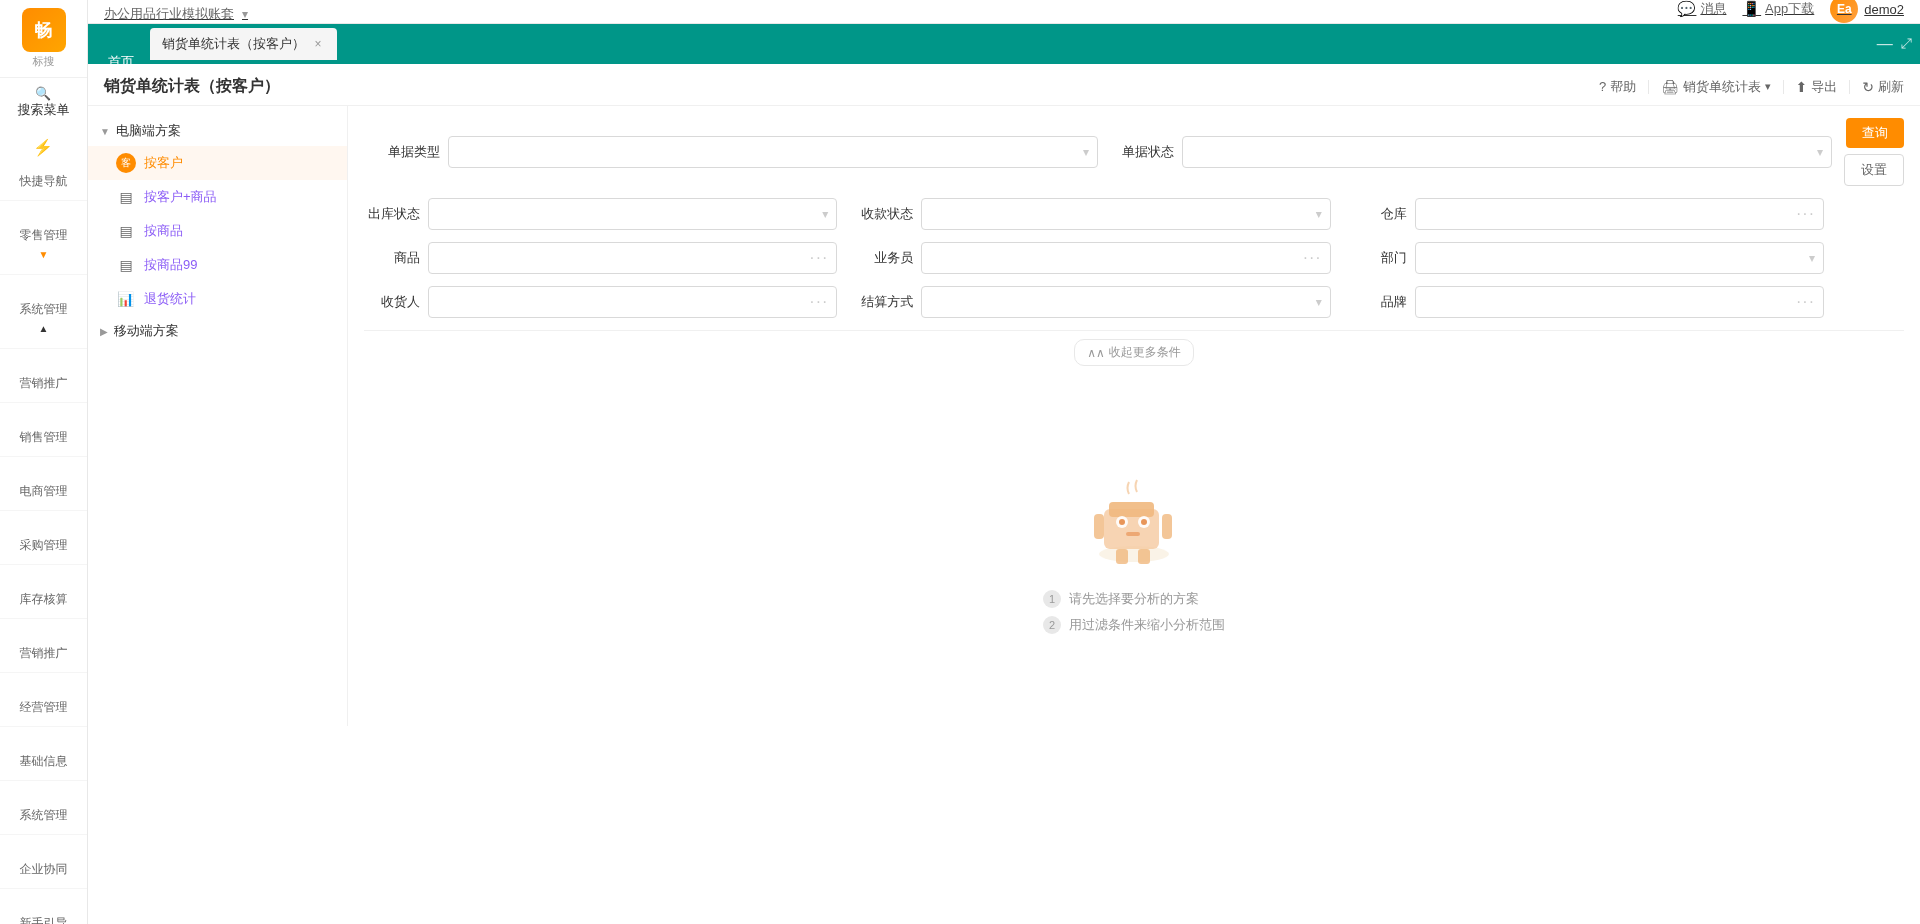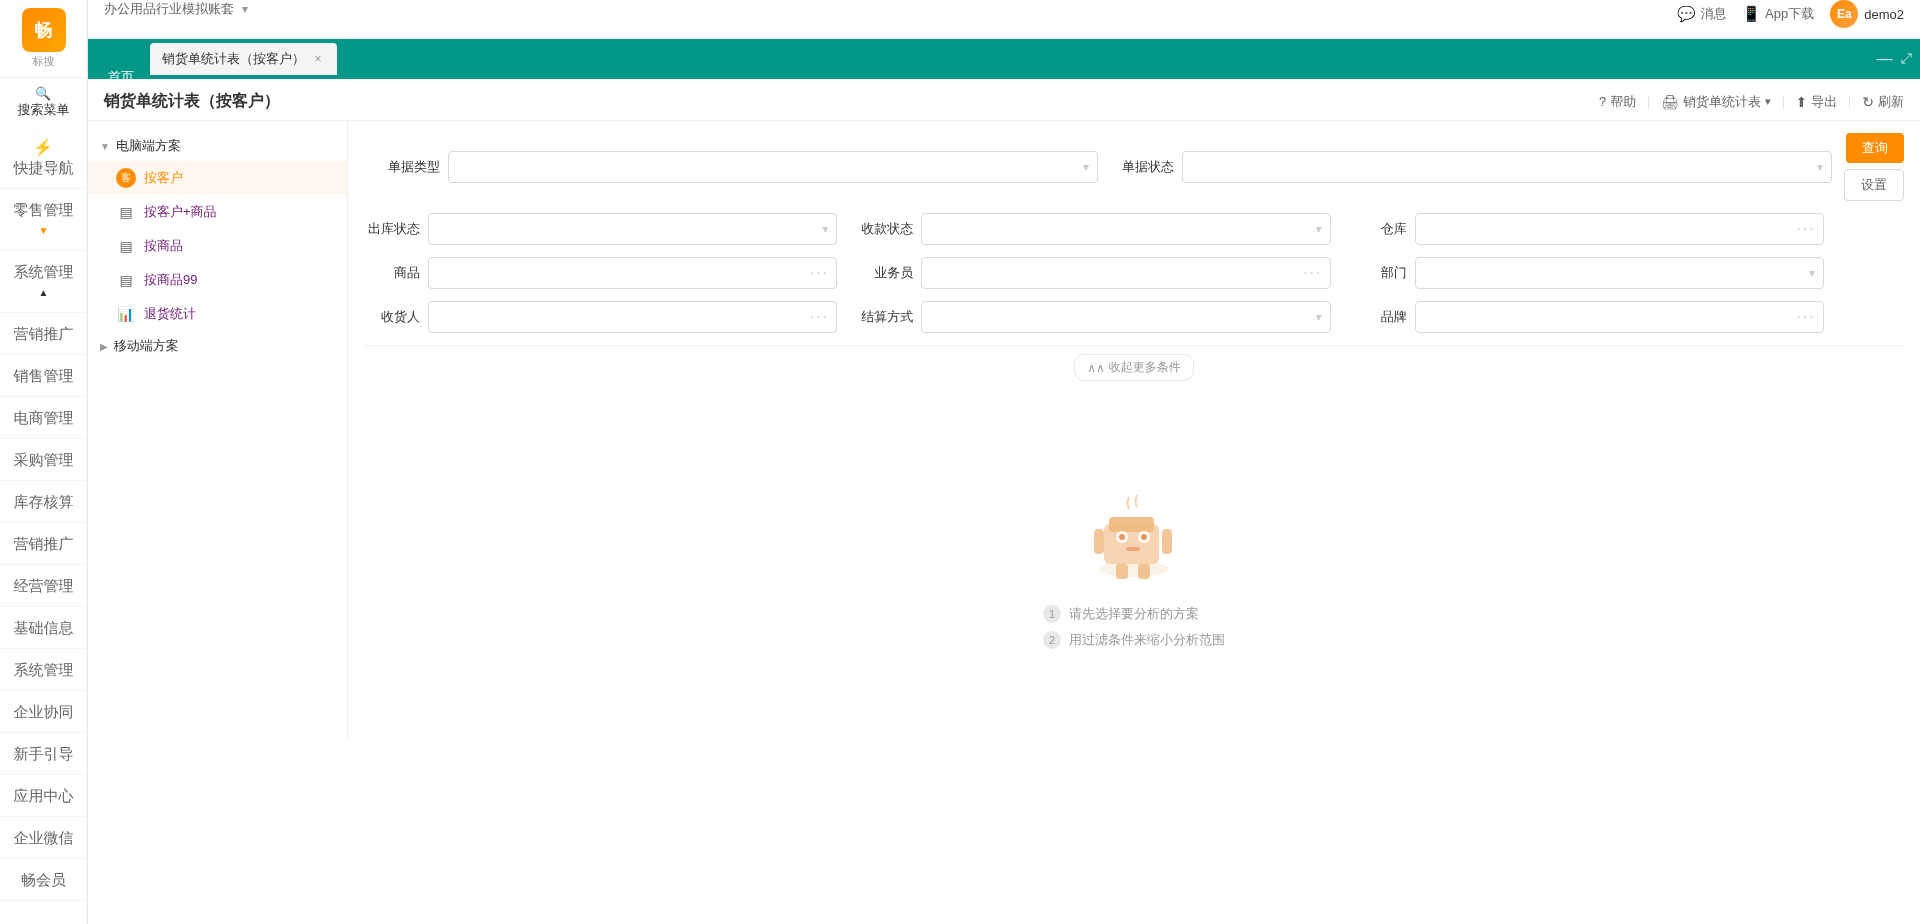--- a/index.html
+++ b/index.html
@@ -5,28 +5,28 @@
     * { box-sizing: border-box; margin: 0; padding: 0; }
     body { font-family: 'Microsoft YaHei', Arial, sans-serif; font-size: 13px; background: #f5f5f5; color: #333; height: 924px; overflow: hidden; display: flex; }
 
     
     .sidebar { width: 88px; background: #fff; border-right: 1px solid #e8e8e8; display: flex; flex-direction: column; align-items: center; height: 924px; overflow-y: auto; flex-shrink: 0; }
     .sidebar-logo { width: 100%; padding: 8px 4px; display: flex; flex-direction: column; align-items: center; border-bottom: 1px solid #f0f0f0; }
     .logo-icon { width: 44px; height: 44px; background: linear-gradient(135deg, #ff8c00, #ffa500); border-radius: 8px; display: flex; align-items: center; justify-content: center; color: white; font-size: 18px; font-weight: bold; }
     .logo-text { font-size: 11px; color: #999; margin-top: 2px; text-align: center; }
     .sidebar-menu-item { width: 100%; padding: 10px 4px; display: flex; flex-direction: column; align-items: center; cursor: pointer; border-bottom: 1px solid #f5f5f5; }
     .sidebar-menu-item .menu-icon { width: 20px; height: 20px; display: flex; align-items: center; justify-content: center; color: #ff8c00; font-size: 16px; }
-    .sidebar-menu-item .menu-label { font-size: 15px; color: #666; margin-top: 2px; white-space: nowrap; }
+    .sidebar-menu-item .menu-label { font-size: 12px; color: #666; margin-top: 16px; white-space: nowrap; }
     .sidebar-search { padding: 8px 4px; width: 100%; display: flex; flex-direction: column; align-items: center; cursor: pointer; }
 
     
     .main { flex: 1; display: flex; flex-direction: column; height: 924px; overflow: hidden; }
 
     
-    .top-header { height: 39px; background: #fff; border-bottom: 1px solid #e8e8e8; display: flex; align-items: flex-start; justify-content: space-between; padding: 0 16px; flex-shrink: 0; }
+    .top-header { height: 24px; background: #fff; border-bottom: 1px solid #e8e8e8; display: flex; align-items: flex-end; justify-content: space-between; padding: 0 16px; flex-shrink: 0; text-decoration: underline; }
     .header-left { display: flex; align-items: center; gap: 8px; }
     .header-title { font-size: 13px; color: #666; }
     .header-right { display: flex; align-items: center; gap: 16px; }
     .header-action { display: flex; align-items: center; gap: 4px; color: #666; cursor: pointer; font-size: 13px; }
     .user-avatar { width: 28px; height: 28px; border-radius: 50%; background: linear-gradient(135deg, #ff8c00, #ffa040); display: flex; align-items: center; justify-content: center; color: white; font-size: 12px; font-weight: bold; }
 
     
     .tab-bar { height: 40px; background: #009688; display: flex; align-items: center; padding: 0 8px; gap: 4px; flex-shrink: 0; }
     .tab-item { height: 32px; display: flex; align-items: center; padding: 0 12px; border-radius: 4px 4px 0 0; cursor: pointer; font-size: 13px; gap: 6px; }
     .tab-item.home { color: #fff; background: transparent; margin-top: 36px; }
@@ -60,21 +60,21 @@
     .icon-btn { width: 24px; height: 24px; display: flex; align-items: center; justify-content: center; cursor: pointer; color: #999; border-radius: 3px; }
 
     .scheme-group { }
     .scheme-group-header { display: flex; align-items: center; gap: 6px; padding: 6px 12px; cursor: pointer; }
     .scheme-group-arrow { font-size: 10px; color: #999; }
     .scheme-group-label { font-size: 13px; color: #333; }
     .scheme-item { display: flex; align-items: center; gap: 8px; padding: 7px 12px 7px 28px; cursor: pointer; }
     .scheme-item.active { background: #fff7f0; }
     .scheme-item-icon { width: 20px; height: 20px; border-radius: 50%; background: #ff8c00; display: flex; align-items: center; justify-content: center; color: white; font-size: 10px; flex-shrink: 0; }
     .scheme-item-icon.chart { background: transparent; color: #999; font-size: 14px; }
-    .scheme-item-label { font-size: 13px; color: #701a75; }
+    .scheme-item-label { font-size: 13px; color: #8b5cf6; }
     .scheme-item.active .scheme-item-label { color: #ff8c00; }
 
     .scheme-group2 { }
     .scheme-group2-header { display: flex; align-items: center; gap: 6px; padding: 6px 12px; cursor: pointer; }
 
     
     .right-panel { flex: 1; padding: 12px 16px; }
 
     
     .filter-row { display: flex; align-items: center; margin-bottom: 12px; gap: 0; }

